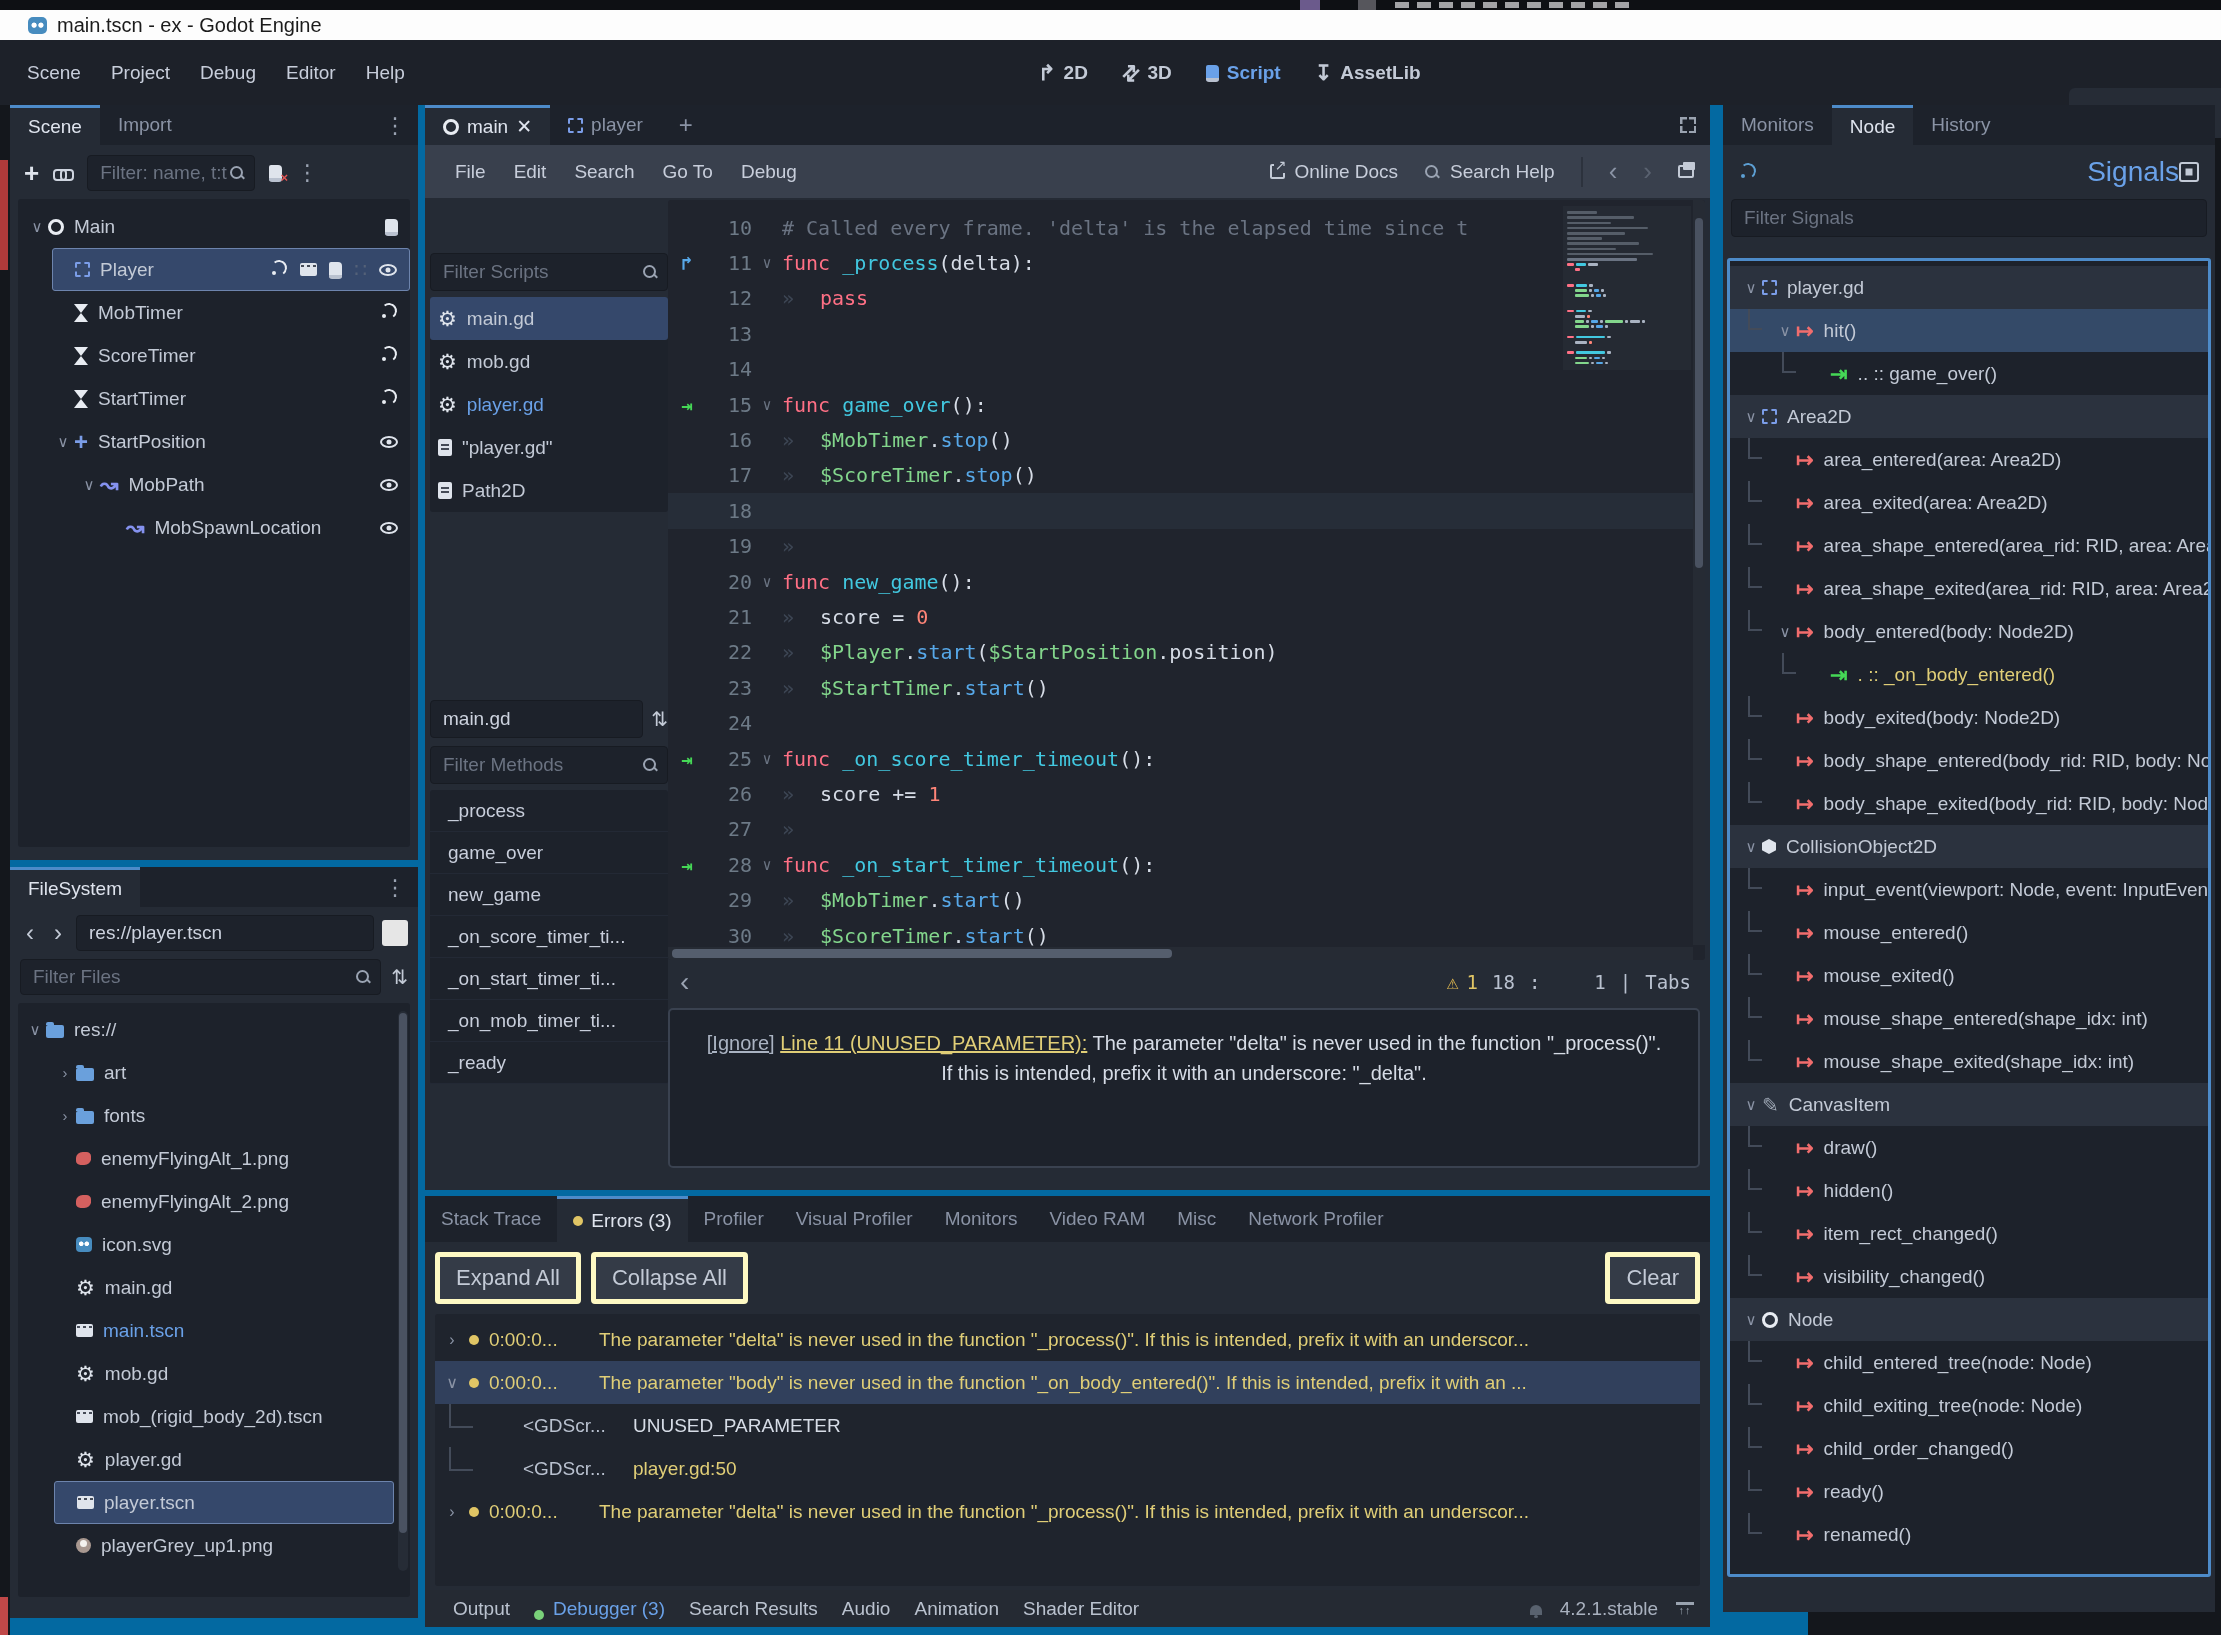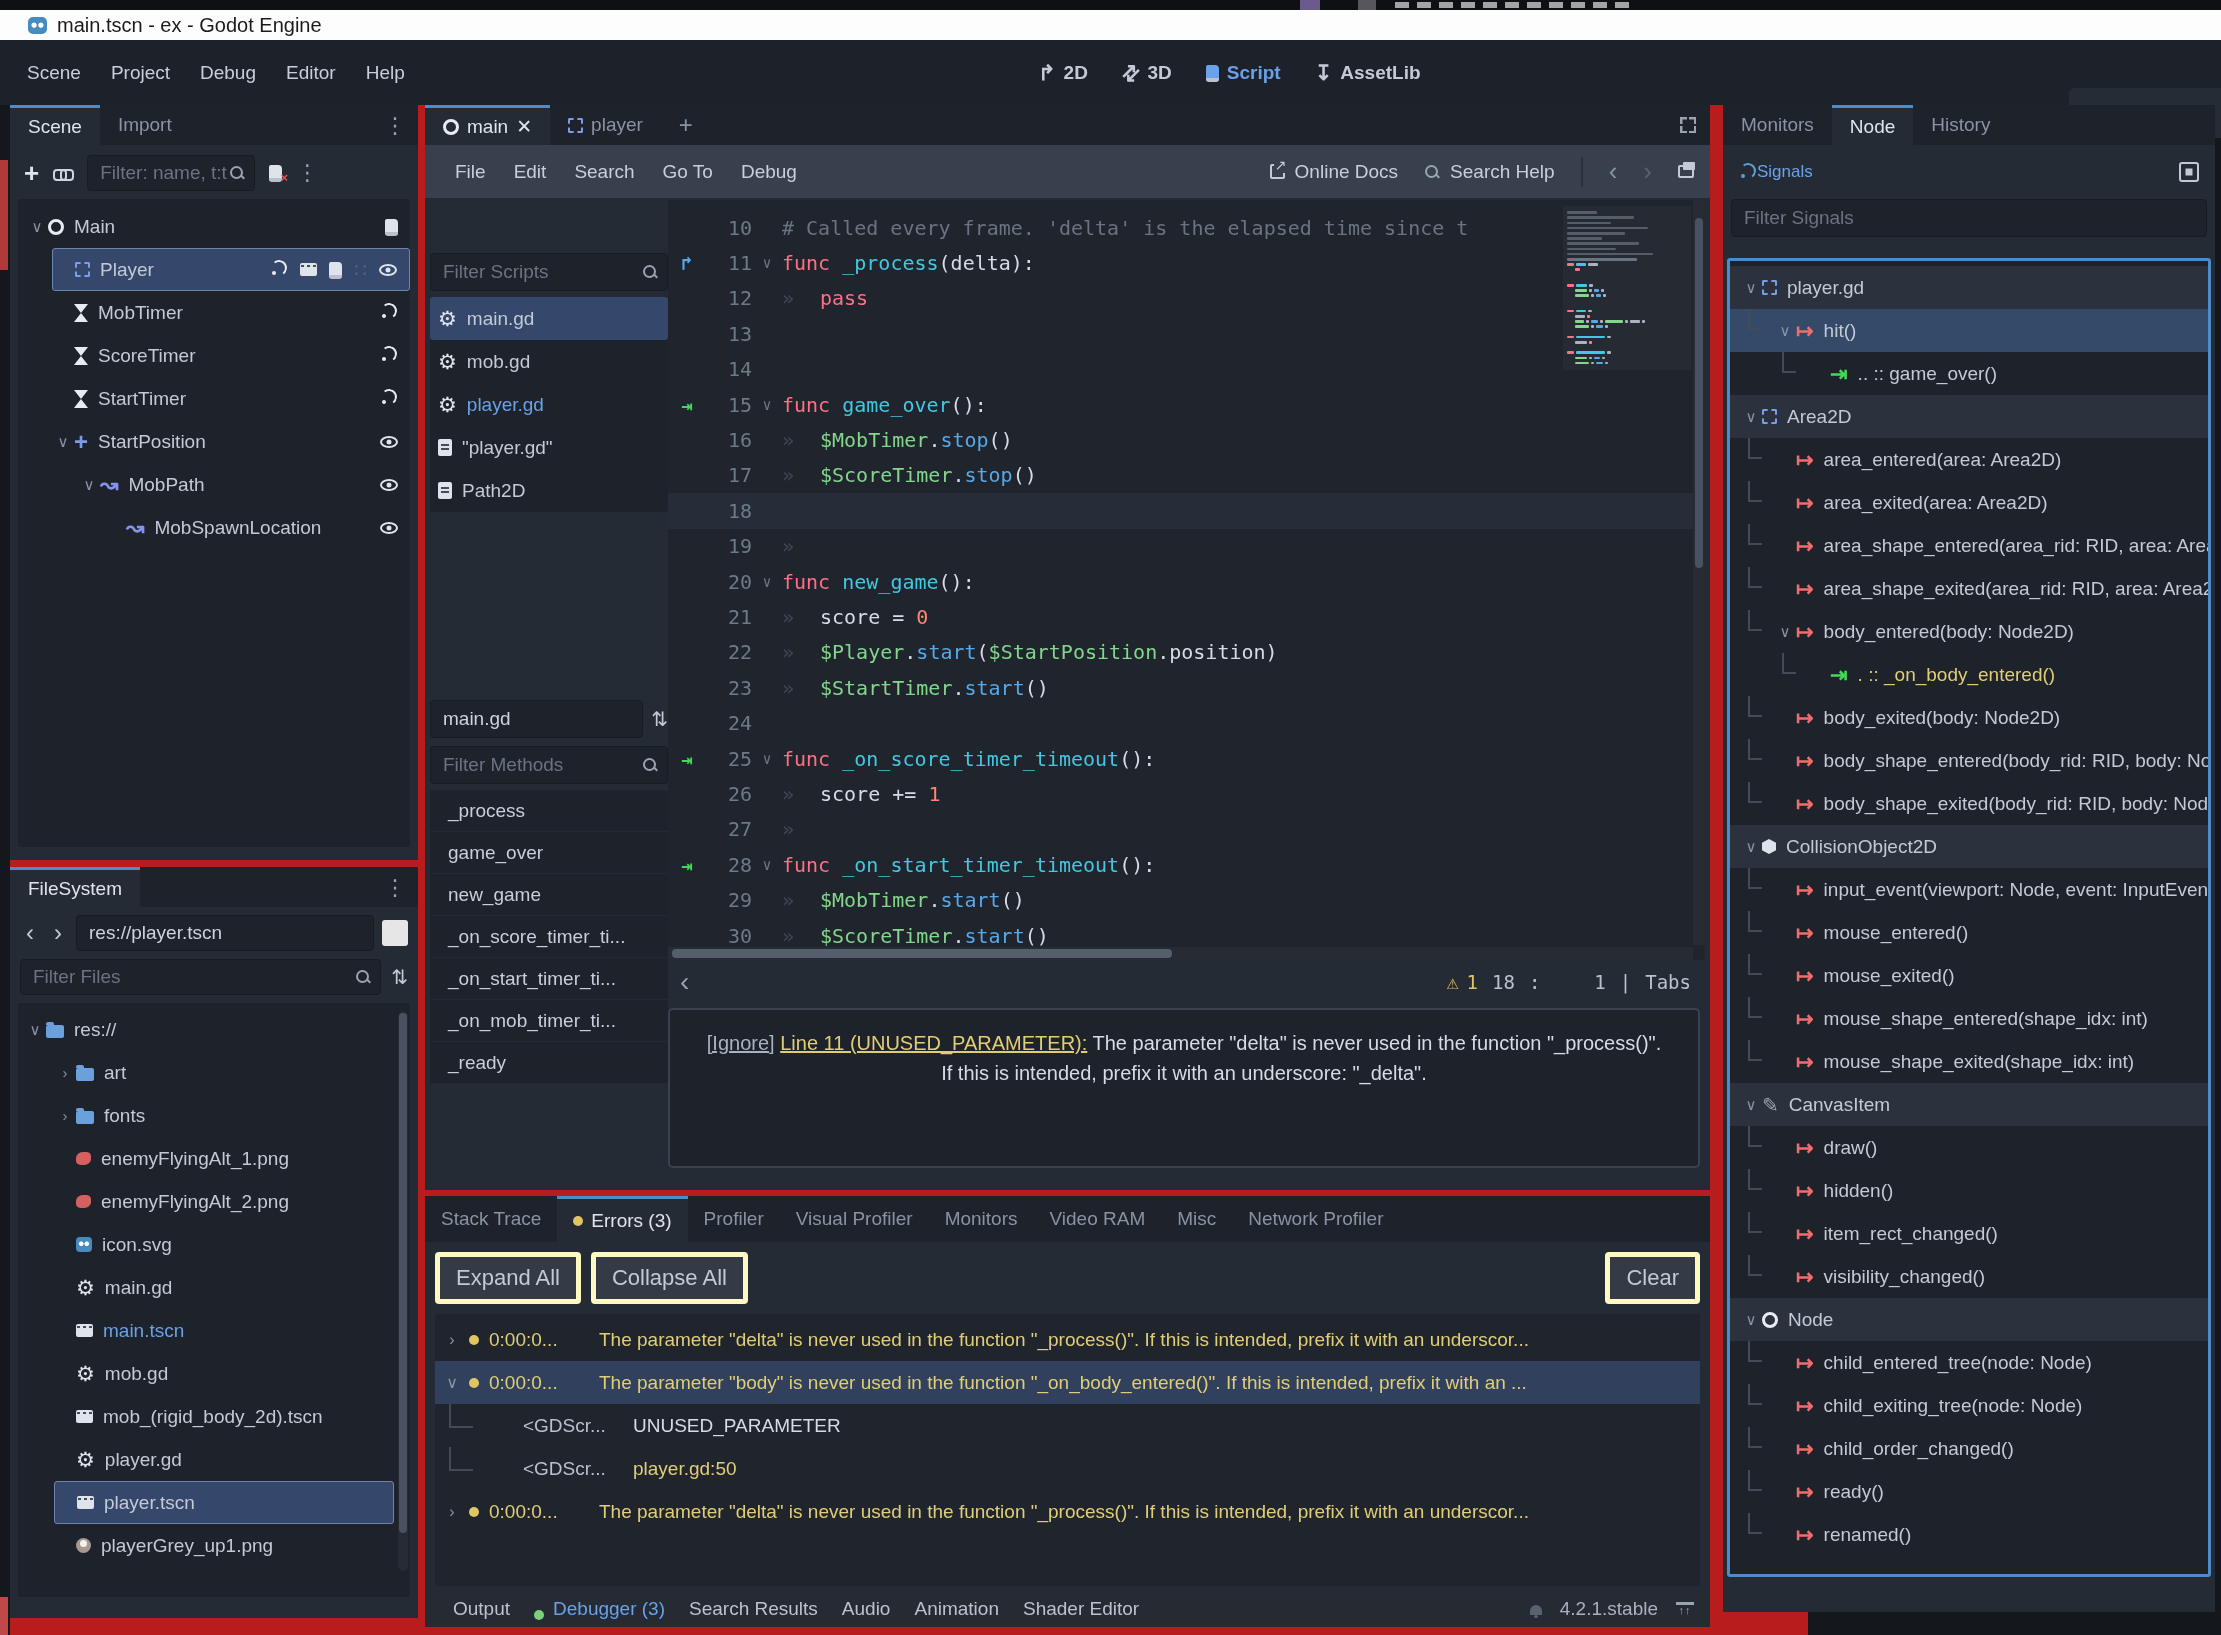--- a/index.html
+++ b/index.html
@@ -1,18 +1,18 @@
 <!DOCTYPE html>
 <html><head>
 <meta charset="utf-8">
 <style>
   * { margin:0; padding:0; box-sizing:border-box; }
   html,body { width:2221px; height:1635px; overflow:hidden; background:#14171c;
     font-family:"Liberation Sans", sans-serif; }
-  #stage { position:relative; width:1808px; height:1635px; background:#b91c1c; color:#cdd3df; font-size:19px; }
+  #stage { position:relative; width:1808px; height:1635px; background:#0369a1; color:#cdd3df; font-size:19px; }
 
   
   .top-strip { position:absolute; left:0; top:0; width:2221px; height:10px; background:#0e1014; }
   .top-strip .frag-purple { position:absolute; left:1300px; top:0; width:20px; height:10px; background:#6b5a8c; }
   .top-strip .frag-gray { position:absolute; left:1358px; top:0; width:18px; height:10px; background:#56565c; }
   .top-strip .frag-dashes { position:absolute; left:1395px; top:2px; width:240px; height:6px;
     background:repeating-linear-gradient(90deg,#c9c9cc 0 14px,transparent 14px 22px); opacity:.8; }
   .titlebar { position:absolute; left:0; top:10px; width:2221px; height:30px; background:#fdfdfd;
     display:flex; align-items:center; padding-left:28px; color:#1b1b1b; font-size:20px; }
   .godot-logo { width:19px; height:17px; border-radius:5px; margin-right:10px;
@@ -223,21 +223,21 @@
   
   #bottom-bar { position:absolute; left:425px; top:1590px; width:1285px; height:37px; background:#252a33;
     display:flex; align-items:center; padding:0 16px; gap:8px; }
   #bottom-bar .bitem { display:flex; align-items:flex-end; gap:9px; padding:0 12px; color:#bac2cf; }
   #bottom-bar .bitem.active { color:#6aa1e8; }
   .bb-right { margin-left:auto; display:flex; align-items:center; gap:18px; color:#a9b1bf; }
 
   
   #node-panel { left:1723px; top:105px; width:492px; height:1507px; }
   .signals-header { display:flex; align-items:center; height:54px; padding:0 16px; }
-  .signals-header .title { flex:1; text-align:left; color:#6aa1e8; font-size:17px; }
+  .signals-header .title { flex:1; text-align:right; color:#6aa1e8; font-size:28px; }
   .node-filter { padding:0 8px; }
   .node-filter .ginput { width:100%; height:38px; }
   #signal-tree { position:absolute; left:4px; top:153px; width:484px; height:1319px; background:#1d222b;
     border:3px solid #4d8bc9; border-radius:3px; overflow:hidden; padding-top:5px; }
   #signal-tree .row { height:43px; }
   #signal-tree .row.cat { background:#2b323e; }
   #signal-tree .row.selected-flat { background:#344a68; }
   #signal-tree .yellow .lbl { color:#e0ce77; }
 </style>
 </head>

